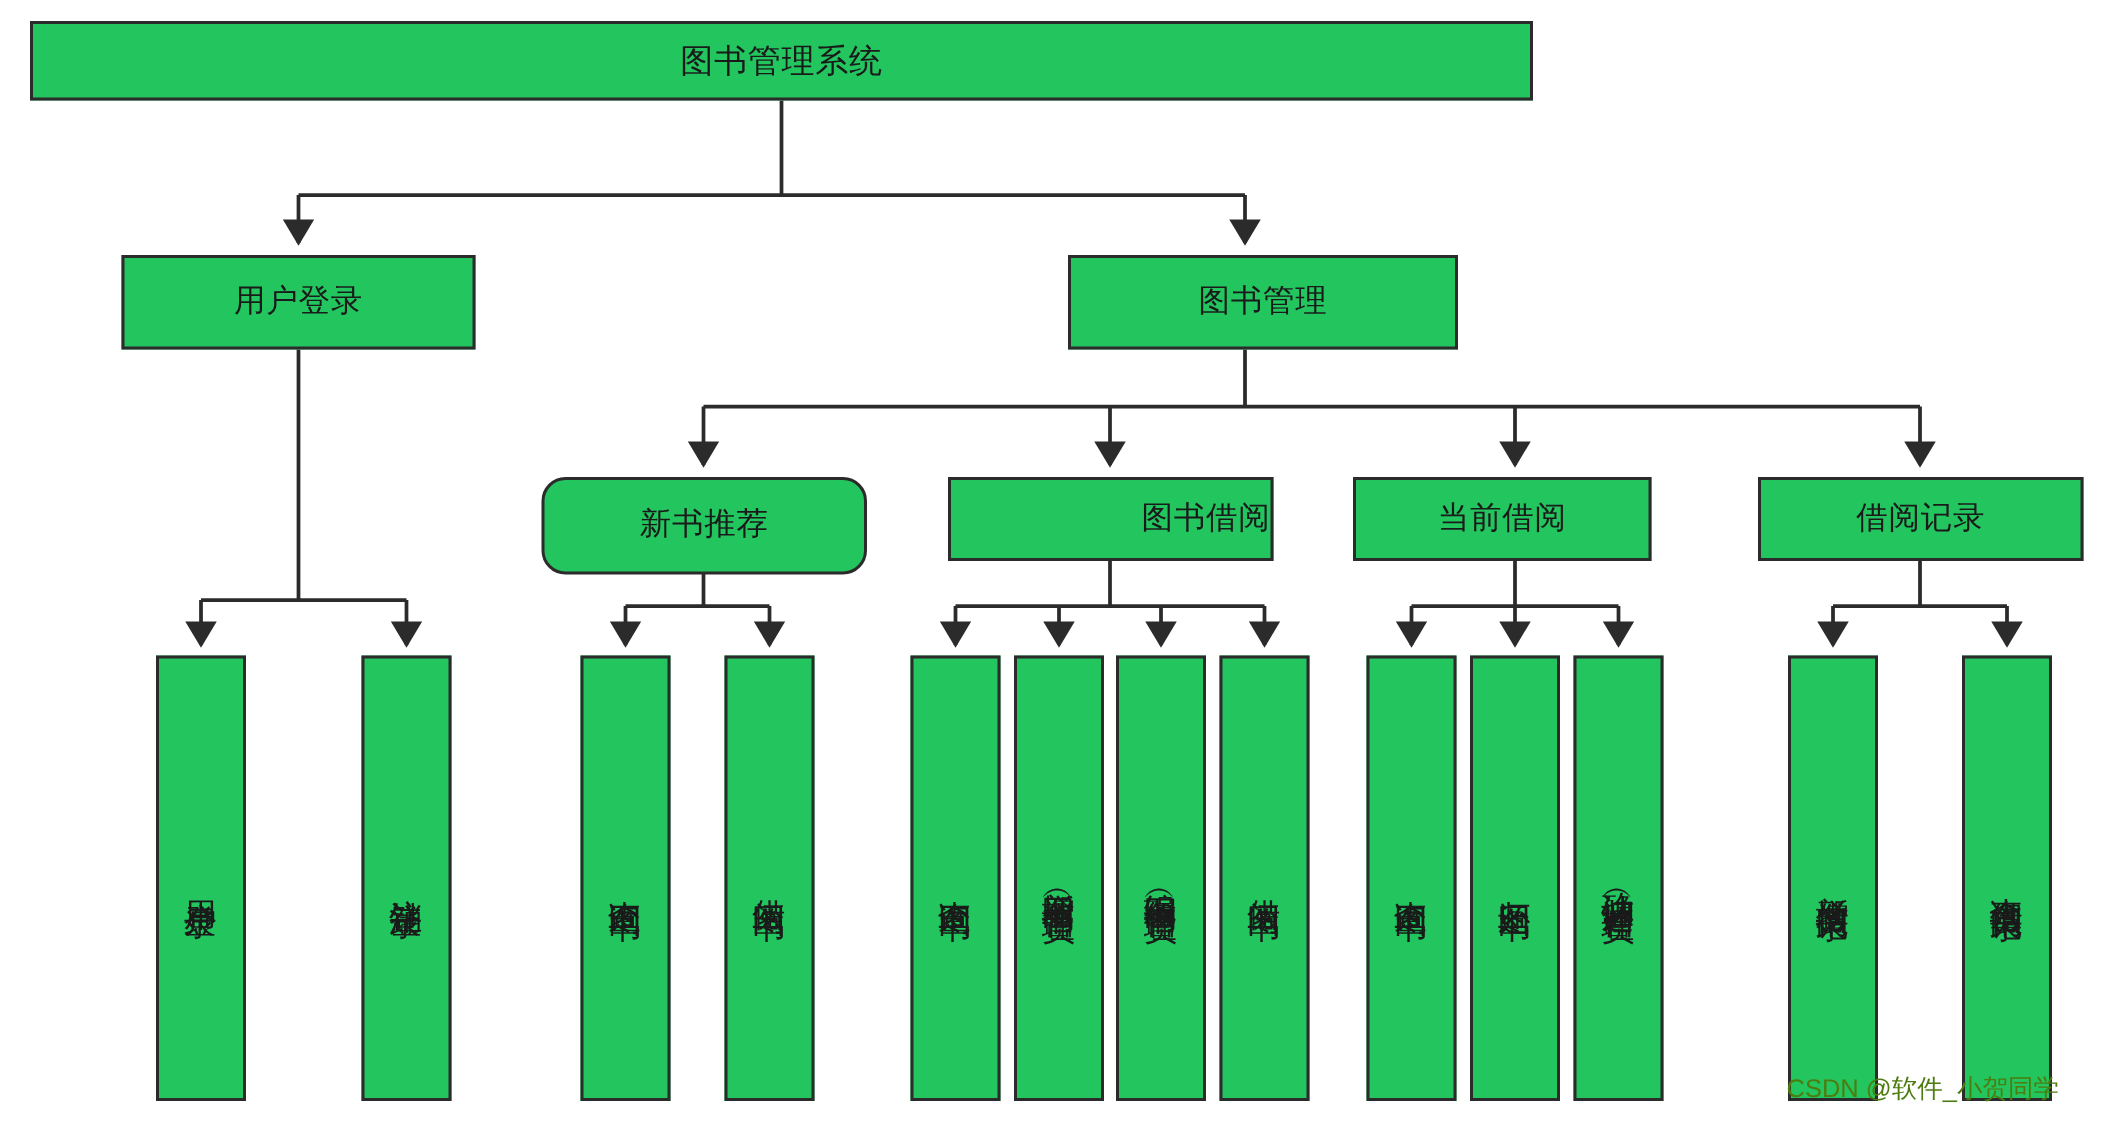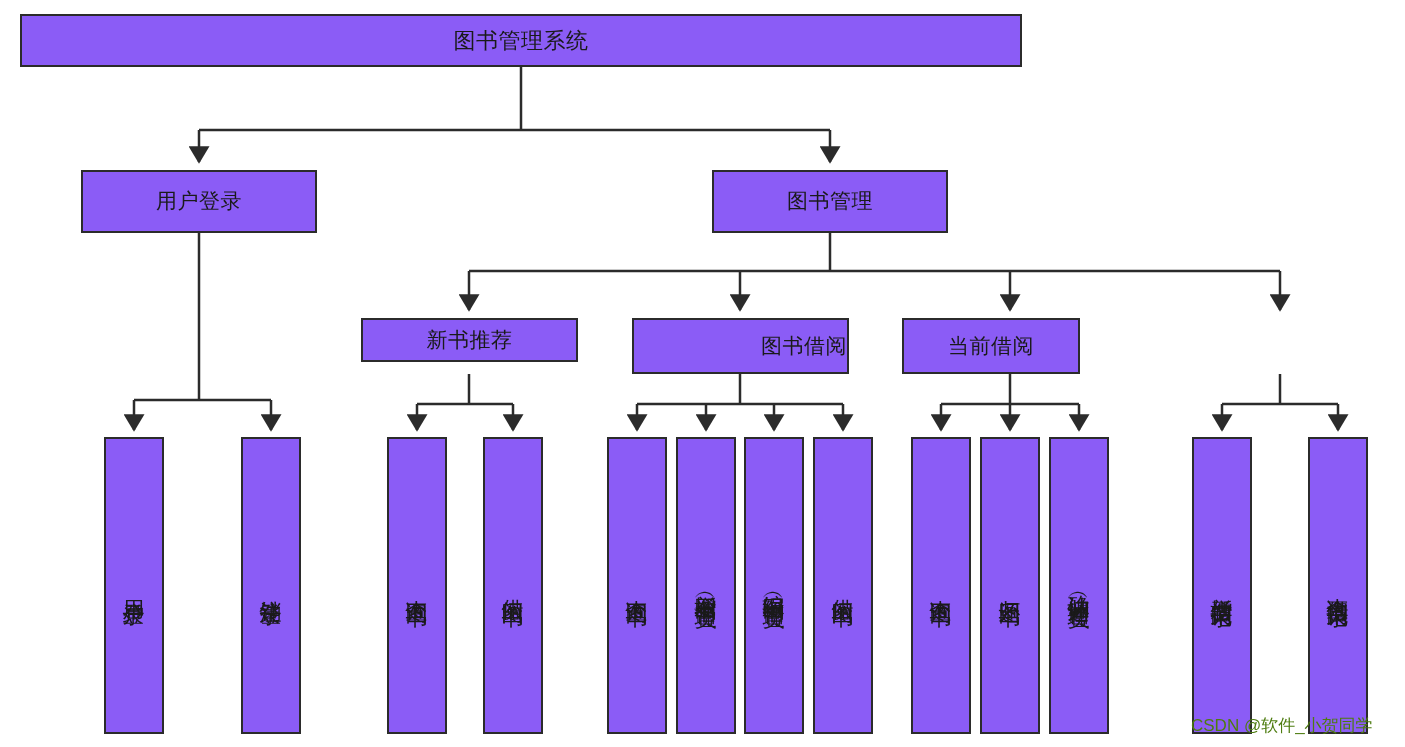--- a/index.html
+++ b/index.html
@@ -23,21 +23,21 @@
     left: 0;
     top: 0;
     width: 1405px;
     height: 747px;
     pointer-events: none;
   }
   .node {
     position: absolute;
     box-sizing: border-box;
     border: 2px solid #2b2b2b;
-    background: #8b5cf6;
+    background: #22c55e;
     display: flex;
     align-items: center;
     justify-content: center;
     color: #1a1a1a;
   }
   .node .label {
     display: block;
     text-align: center;
     line-height: 1.18;
     letter-spacing: 0.5px;
@@ -128,32 +128,35 @@
     </g>
   </svg>
 
   <div class="node horiz root" style="left:20px; top:14px; width:1002px; height:53px;">
     <span class="label">图书管理系统</span>
   </div>
 
   <div class="node horiz" style="left:81px; top:170px; width:236px; height:63px;">
     <span class="label">用户登录</span>
   </div>
-  <div class="node horiz" style="left:712px; top:170px; width:236px; height:63px;">
+  <div class="node horiz" style="left:712px; top:170px; width:260px; height:63px;">
     <span class="label">图书管理</span>
   </div>
 
-  <div class="node horiz" style="left:361px; top:318px; width:217px; height:44px;">
+  <div class="node horiz" style="left:361px; top:318px; width:217px; height:65px;border-radius:16px;">
     <span class="label">新书推荐</span>
   </div>
   <div class="node horiz" style="left:632px; top:318px; width:217px; height:56px;justify-content:flex-end;">
     <span class="label">图书借阅</span>
   </div>
-  <div class="node horiz" style="left:902px; top:318px; width:178px; height:56px;">
+  <div class="node horiz" style="left:902px; top:318px; width:199px; height:56px;">
     <span class="label">当前借阅</span>
+  </div>
+  <div class="node horiz" style="left:1172px; top:318px; width:217px; height:56px;">
+    <span class="label">借阅记录</span>
   </div>
 
   <div class="node vert" style="left:104px; top:437px; width:60px; height:297px;">
     <span class="label">用户登录</span>
   </div>
   <div class="node vert" style="left:241px; top:437px; width:60px; height:297px;">
     <span class="label">注销登录</span>
   </div>
 
   <div class="node vert" style="left:387px; top:437px; width:60px; height:297px;">

